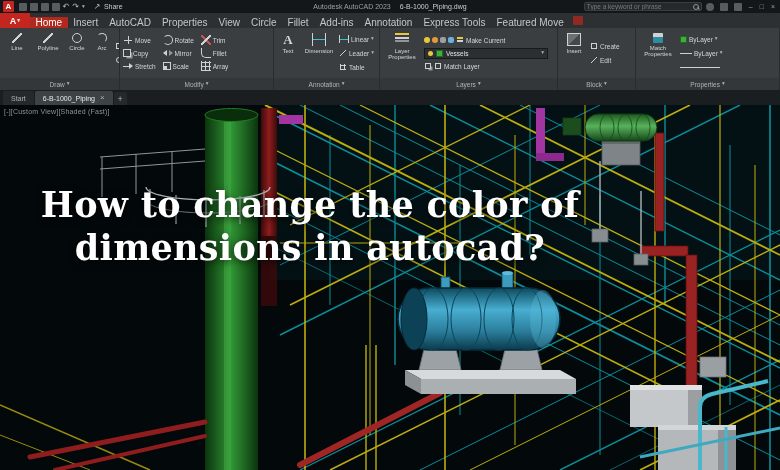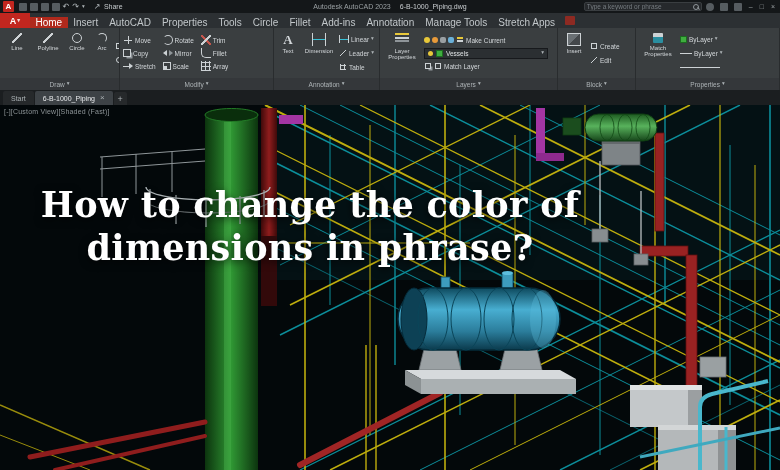--- a/index.html
+++ b/index.html
@@ -160,27 +160,27 @@
   <div class="tabrow">
     <div class="acad-logo">
       <span>A</span>
       <span class="caret">▾</span>
     </div>
     <div class="rtabs">
       <span class="rtab active">Home</span>
       <span class="rtab">Insert</span>
       <span class="rtab">AutoCAD</span>
       <span class="rtab">Properties</span>
-      <span class="rtab">Tools</span>
+      <span class="rtab">View</span>
       <span class="rtab">Circle</span>
       <span class="rtab">Fillet</span>
       <span class="rtab">Add-ins</span>
       <span class="rtab">Annotation</span>
-      <span class="rtab">Manage Tools</span>
-      <span class="rtab">Stretch Apps</span>
+      <span class="rtab">Express Tools</span>
+      <span class="rtab">Featured Move</span>
     </div>
     <span class="ribbon-extra"></span>
   </div>
 
   <div class="ribbon">
 
     <section class="panel" style="width:120px">
       <div class="pbody">
         <div class="bigbtn">
           <span class="ic ic-diag"></span>
@@ -559,16 +559,16 @@
         <path d="M700,365 L700,302 Q700,292 712,289 L768,276" stroke="#49b7cc" stroke-width="4"></path>
         <path d="M726,365 V322" stroke="#49b7cc" stroke-width="3"></path>
         <path d="M640,352 L780,323" stroke="#3fa9bf" stroke-width="3"></path>
       </g>
     </svg>
 
     <div class="vp-controls">[-][Custom View][Shaded (Fast)]</div>
 
     <div class="overlay">
       <div>How to change the color of</div>
-      <div>dimensions in phrase?</div>
+      <div>dimensions in autocad?</div>
     </div>
   </div>
 </div>
 
 </body></html>

